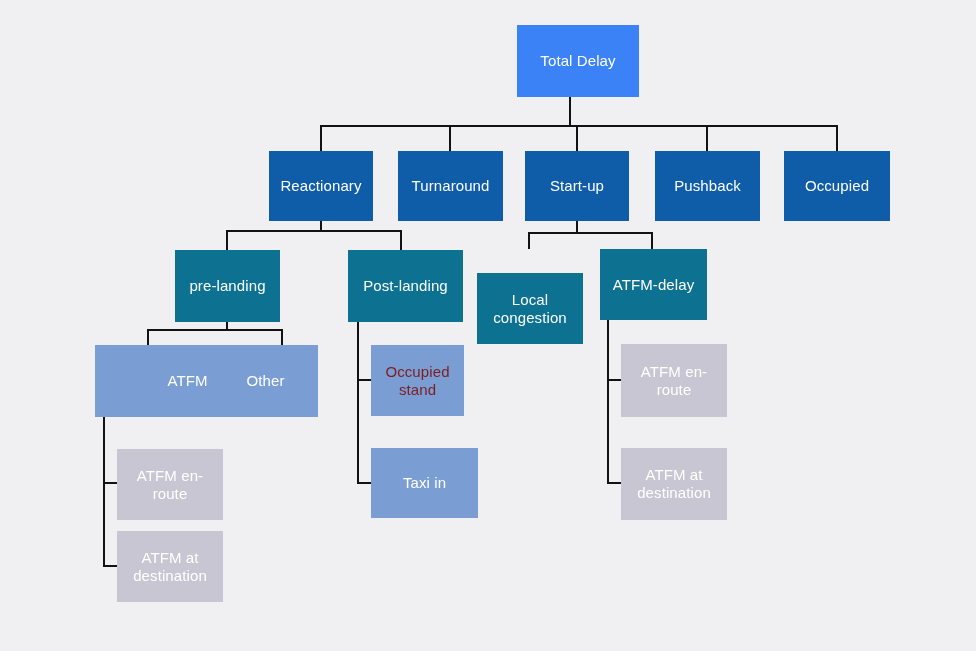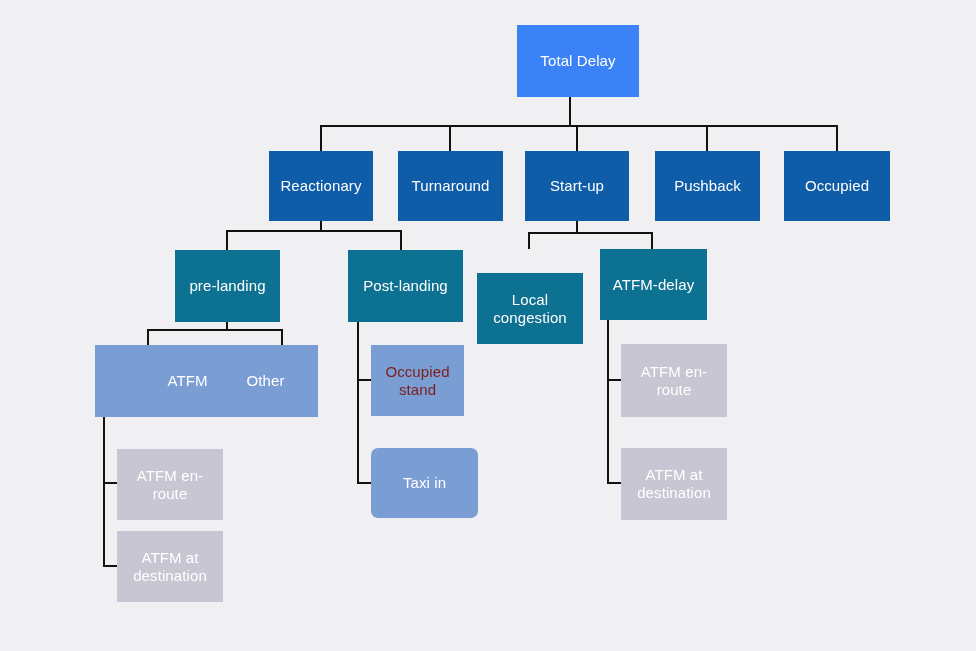--- a/index.html
+++ b/index.html
@@ -68,21 +68,21 @@
     <div class="node" style="left: 784px; top: 151px; width: 106px; height: 70px; background: rgb(15, 92, 168); color: rgb(255, 255, 255);"><span>Occupied</span></div>
     <div class="node" style="left: 175px; top: 250px; width: 105px; height: 72px; background: rgb(13, 113, 145); color: rgb(255, 255, 255);"><span>pre-landing</span></div>
     <div class="node" style="left: 348px; top: 250px; width: 115px; height: 72px; background: rgb(13, 113, 145); color: rgb(255, 255, 255);"><span>Post-landing</span></div>
     <div class="node" style="left: 477px; top: 249px; width: 106px; height: 71px; background: rgb(13, 113, 145); color: rgb(255, 255, 255); margin-top: 24px;"><span>Local
 congestion</span></div>
     <div class="node" style="left: 600px; top: 249px; width: 107px; height: 71px; background: rgb(13, 113, 145); color: rgb(255, 255, 255);"><span>ATFM-delay</span></div>
     <div class="node" style="left: 95px; top: 345px; width: 105px; height: 72px; background: rgb(122, 158, 212); color: rgb(255, 255, 255); padding-left: 40px;"><span>ATFM</span></div>
     <div class="node" style="left: 213px; top: 345px; width: 105px; height: 72px; background: rgb(122, 158, 212); color: rgb(255, 255, 255);"><span>Other</span></div>
     <div class="node" style="left: 371px; top: 345px; width: 93px; height: 71px; background: rgb(122, 158, 212); color: #7f1d1d;"><span>Occupied
 stand</span></div>
-    <div class="node" style="left: 371px; top: 448px; width: 107px; height: 70px; background: rgb(122, 158, 212); color: rgb(255, 255, 255); border-radius: 7px;"><span>Taxi in</span></div>
+    <div class="node" style="left: 371px; top: 448px; width: 107px; height: 70px; background: rgb(122, 158, 212); color: rgb(255, 255, 255);"><span>Taxi in</span></div>
     <div class="node" style="left: 621px; top: 344px; width: 106px; height: 73px; background: rgb(200, 198, 210); color: rgb(255, 255, 255);"><span>ATFM en-
 route</span></div>
     <div class="node" style="left: 621px; top: 448px; width: 106px; height: 72px; background: rgb(200, 198, 210); color: rgb(255, 255, 255);"><span>ATFM at
 destination</span></div>
     <div class="node" style="left: 117px; top: 449px; width: 106px; height: 71px; background: rgb(200, 198, 210); color: rgb(255, 255, 255);"><span>ATFM en-
 route</span></div>
     <div class="node" style="left: 117px; top: 531px; width: 106px; height: 71px; background: rgb(200, 198, 210); color: rgb(255, 255, 255);"><span>ATFM at
 destination</span></div>
   </div>
 

